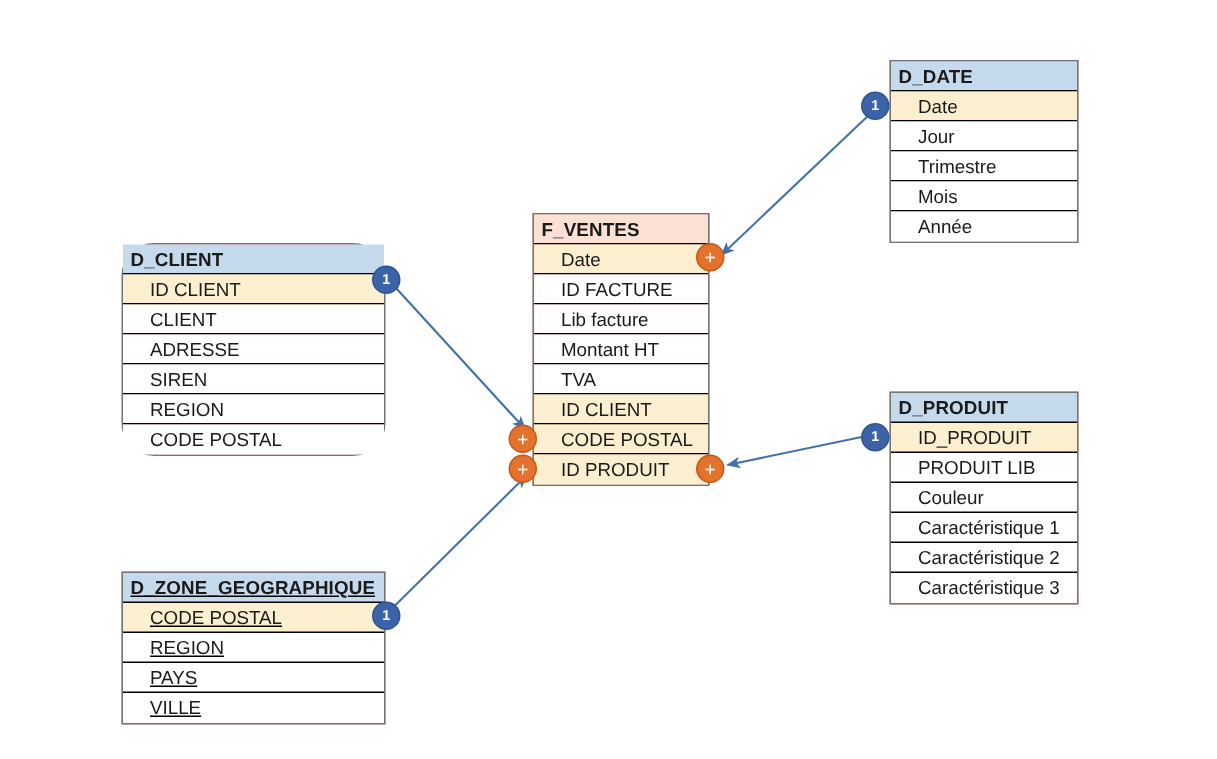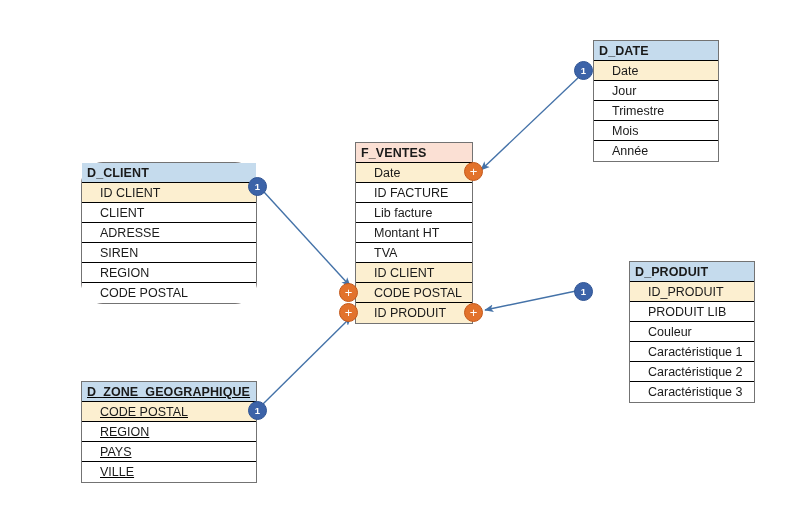--- a/index.html
+++ b/index.html
@@ -148,21 +148,21 @@
         <div class="field-row key">ID PRODUIT</div>
       </div>
       <div class="table-box" style="left: 593px; top: 40px; width: 126px;">
         <div class="table-header">D_DATE</div>
         <div class="field-row key">Date</div>
         <div class="field-row">Jour</div>
         <div class="field-row">Trimestre</div>
         <div class="field-row">Mois</div>
         <div class="field-row">Année</div>
       </div>
-      <div class="table-box" style="left: 593px; top: 261px; width: 126px; margin-left: 36px;">
+      <div class="table-box" style="left: 593px; top: 261px; width: 126px;">
         <div class="table-header">D_PRODUIT</div>
         <div class="field-row key">ID_PRODUIT</div>
         <div class="field-row">PRODUIT LIB</div>
         <div class="field-row">Couleur</div>
         <div class="field-row">Caractéristique 1</div>
         <div class="field-row">Caractéristique 2</div>
         <div class="field-row">Caractéristique 3</div>
       </div>
     </div>
   <div id="badges-layer">

